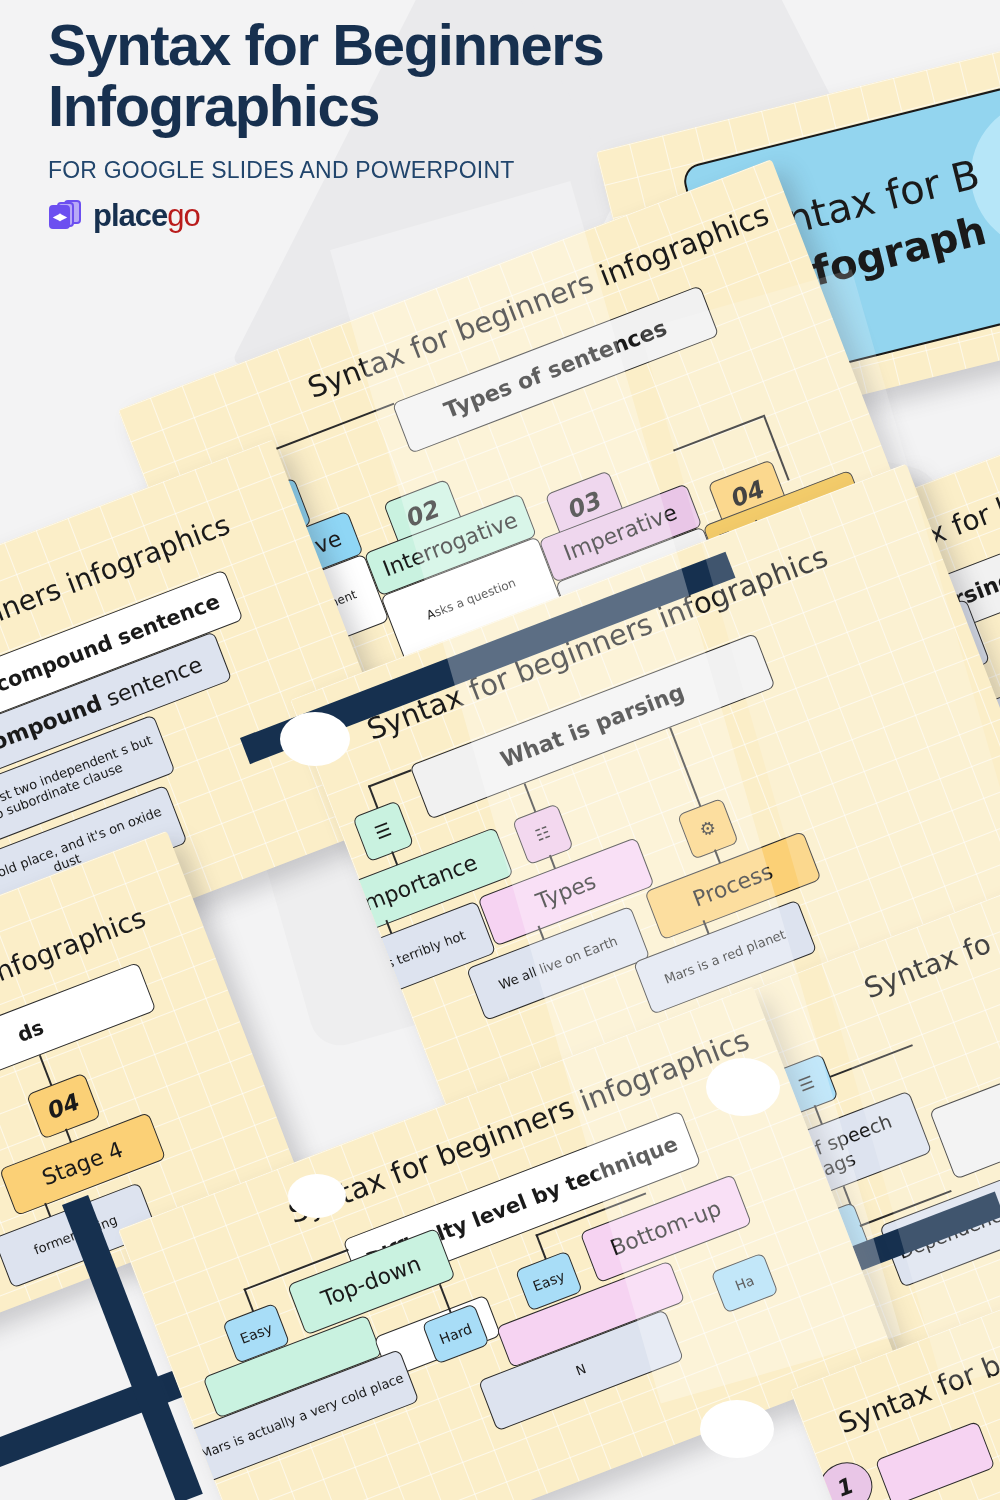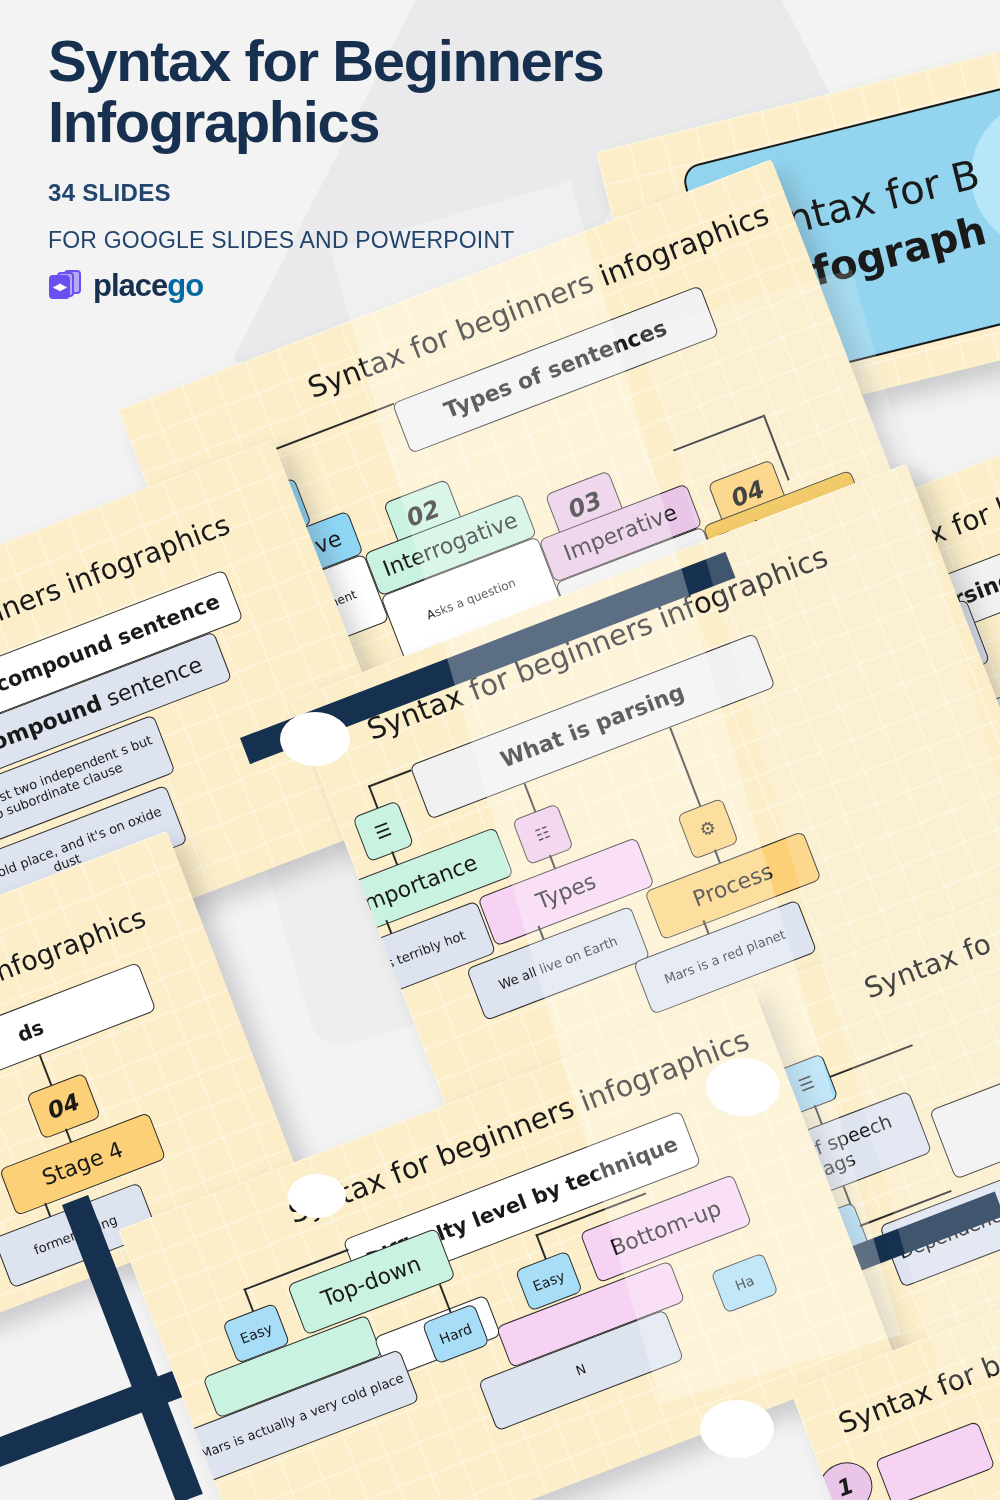--- a/index.html
+++ b/index.html
@@ -21,21 +21,21 @@
     position: absolute;
     background: #eaeaec;
     pointer-events: none;
   }
   .wm-1 { left: 330px; top: -40px; width: 300px; height: 420px; transform: skewX(-22deg) rotate(6deg); border-radius: 10px;}
   .wm-2 { left: 600px; top: -60px; width: 260px; height: 430px; transform: skewX(22deg) rotate(-6deg); border-radius: 10px;}
   .wm-3 { left: 520px; top: 430px; width: 380px; height: 520px; transform: rotate(12deg); border-radius: 40px; background:#eeeeef;}
   .wm-4 { left: 250px; top: 560px; width: 300px; height: 460px; transform: rotate(-16deg); border-radius: 30px; background:#eeeeef;}
 
   
-  #header { position: absolute; left: 0; top: 0; width: 700px; z-index: 50; padding: 30px 0 0 48px; }
+  #header { position: absolute; left: 0; top: 0; width: 700px; z-index: 50; padding: 14px 0 0 48px; }
   #title {
     font-size: 58px; line-height: 1.06; font-weight: 700;
     color: #17304f; letter-spacing: -1.4px;
     font-family: "Liberation Sans", sans-serif;
   }
   #slides-count {
     margin-top: 26px;
     font-size: 24px; font-weight: 700; color: #21456c; letter-spacing: .3px;
   }
   #for-line { margin-top: 20px; font-size: 23px; font-weight: 400; color: #21456c; letter-spacing: .2px; }
@@ -46,21 +46,21 @@
     border: 2.5px solid #6c4ff0; background: #b8a9f7;
   }
   #brand .logo i.b1 { left: 16px; top: 1px; width: 17px; height: 24px; }
   #brand .logo i.b2 { left: 9px;  top: 3px; width: 17px; height: 25px; }
   #brand .logo i.b3 { left: 1px;  top: 6px; width: 21px; height: 24px; background: #6c4ff0; }
   #brand .logo .arrows {
     position: absolute; left: 4px; top: 13px; width: 15px; height: 10px;
     color: #fff; font-size: 10px; line-height: 10px; text-align: center; letter-spacing: -1px;
   }
   #brand .word { font-size: 31px; font-weight: 700; color: #17304f; letter-spacing: -1px; }
-  #brand .word .go { color: #0369a1; font-weight: 700; }
+  #brand .word .go { color: #b91c1c; font-weight: 400; }
 
   
   .slide {
     position: absolute;
     background: #fbeec8;
     border-radius: 4px;
     box-shadow: 10px 14px 22px rgba(60,60,70,.22);
     overflow: hidden;
   }
   .slide .grid {
@@ -320,21 +320,20 @@
   <div class="bubble" style="left:288px; top:1174px; width:58px; height:44px; border:none;"></div>
 
   <div class="sheen" style="left:330px; top:250px; width:250px; height:1200px; transform:rotate(-16deg); transform-origin:left top;"></div>
   <div class="sheen" style="left:640px; top:330px; width:220px; height:1100px; transform:rotate(-16deg); transform-origin:left top; background:rgba(255,255,255,.18);"></div>
 
   <div id="header">
     <div id="title">
       <div>Syntax for Beginners</div>
       <div>Infographics</div>
     </div>
-    <div id="slides-count">34 SLIDES</div>
     <div id="for-line">FOR GOOGLE SLIDES AND POWERPOINT</div>
     <div id="brand">
       <span class="logo">
         <i class="b1"></i>
           <i class="b2"></i>
           <i class="b3"></i>
         <span class="arrows">◀▶</span>
       </span>
       <span class="word"><span>place</span><span class="go">go</span></span>
     </div>

